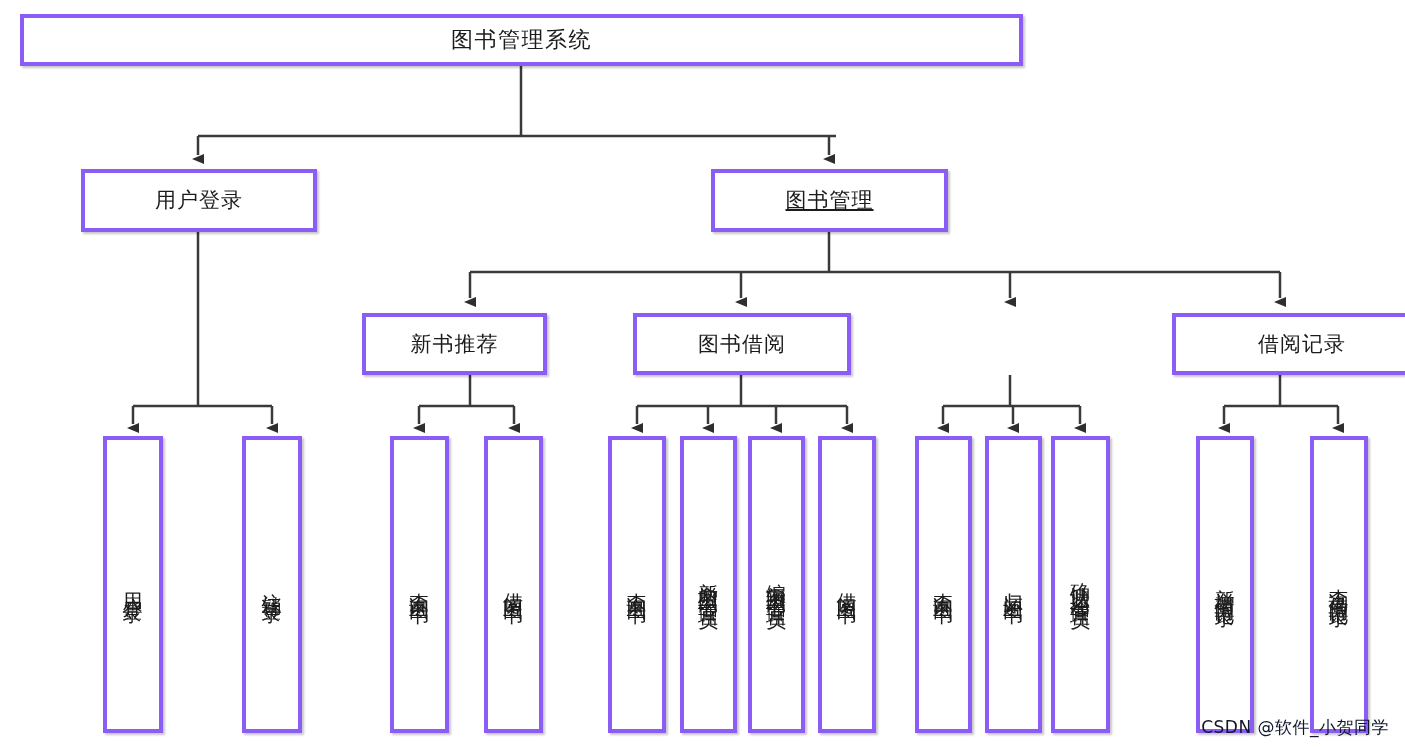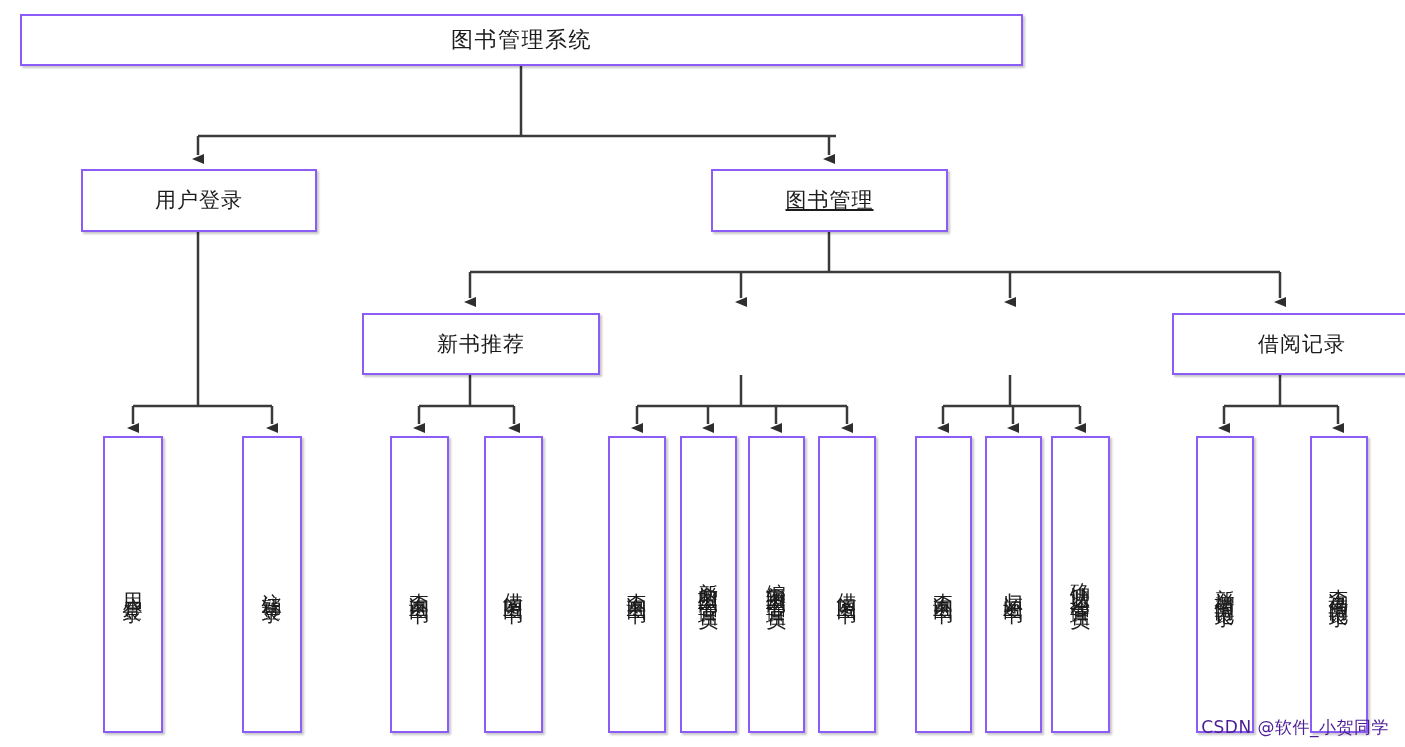--- a/index.html
+++ b/index.html
@@ -23,21 +23,21 @@
     left: 0;
     top: 0;
     width: 1405px;
     height: 747px;
     pointer-events: none;
   }
   .node {
     position: absolute;
     box-sizing: border-box;
     background: #ffffff;
-    border: 2px solid #8b5cf6;
+    border: 4px solid #8b5cf6;
     box-shadow: 2px 2px 2px rgba(0,0,0,0.22);
     display: flex;
     align-items: center;
     justify-content: center;
     color: #1b1b1b;
     z-index: 2;
   }
   .node .label {
     display: block;
     text-align: center;
@@ -65,21 +65,21 @@
     letter-spacing: 4px;
     line-height: 1;
     white-space: normal;
     max-height: 100%;
   }
   #watermark {
     position: absolute;
     right: 16px;
     bottom: 8px;
     font-size: 17px;
-    color: #4c1d95;
+    color: #0f172a;
     letter-spacing: 0.5px;
     z-index: 5;
     user-select: none;
     white-space: nowrap;
   }
 </style>
 </head>
 <body>
 
 <div id="canvas">
@@ -138,22 +138,25 @@
     <span class="label">图书管理系统</span>
   </div>
 
   <div class="node h" style="left:81px; top:169px; width:236px; height:63px;">
     <span class="label">用户登录</span>
   </div>
   <div class="node h" style="left:711px; top:169px; width:237px; height:63px;text-decoration:underline;">
     <span class="label">图书管理</span>
   </div>
 
-  <div class="node h" style="left:362px; top:313px; width:238px; height:62px;">
+  <div class="node h" style="left:362px; top:313px; width:185px; height:62px;">
     <span class="label">新书推荐</span>
+  </div>
+  <div class="node h" style="left:633px; top:313px; width:218px; height:62px;">
+    <span class="label">图书借阅</span>
   </div>
   <div class="node h" style="left:1172px; top:313px; width:260px; height:62px;">
     <span class="label">借阅记录</span>
   </div>
 
   <div class="node v" style="left:103px; top:436px; width:60px; height:297px;">
     <span class="label">用户登录</span>
   </div>
   <div class="node v" style="left:242px; top:436px; width:60px; height:297px;">
     <span class="label">注销登录</span>

